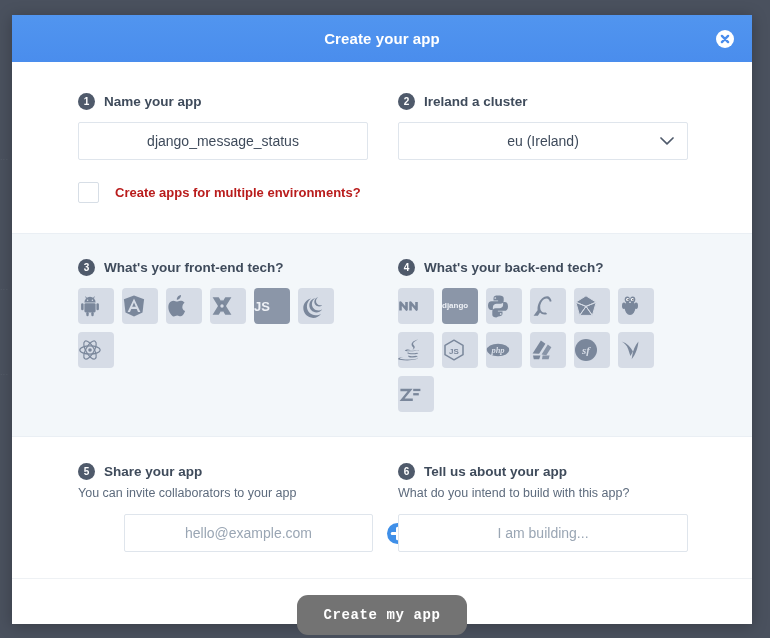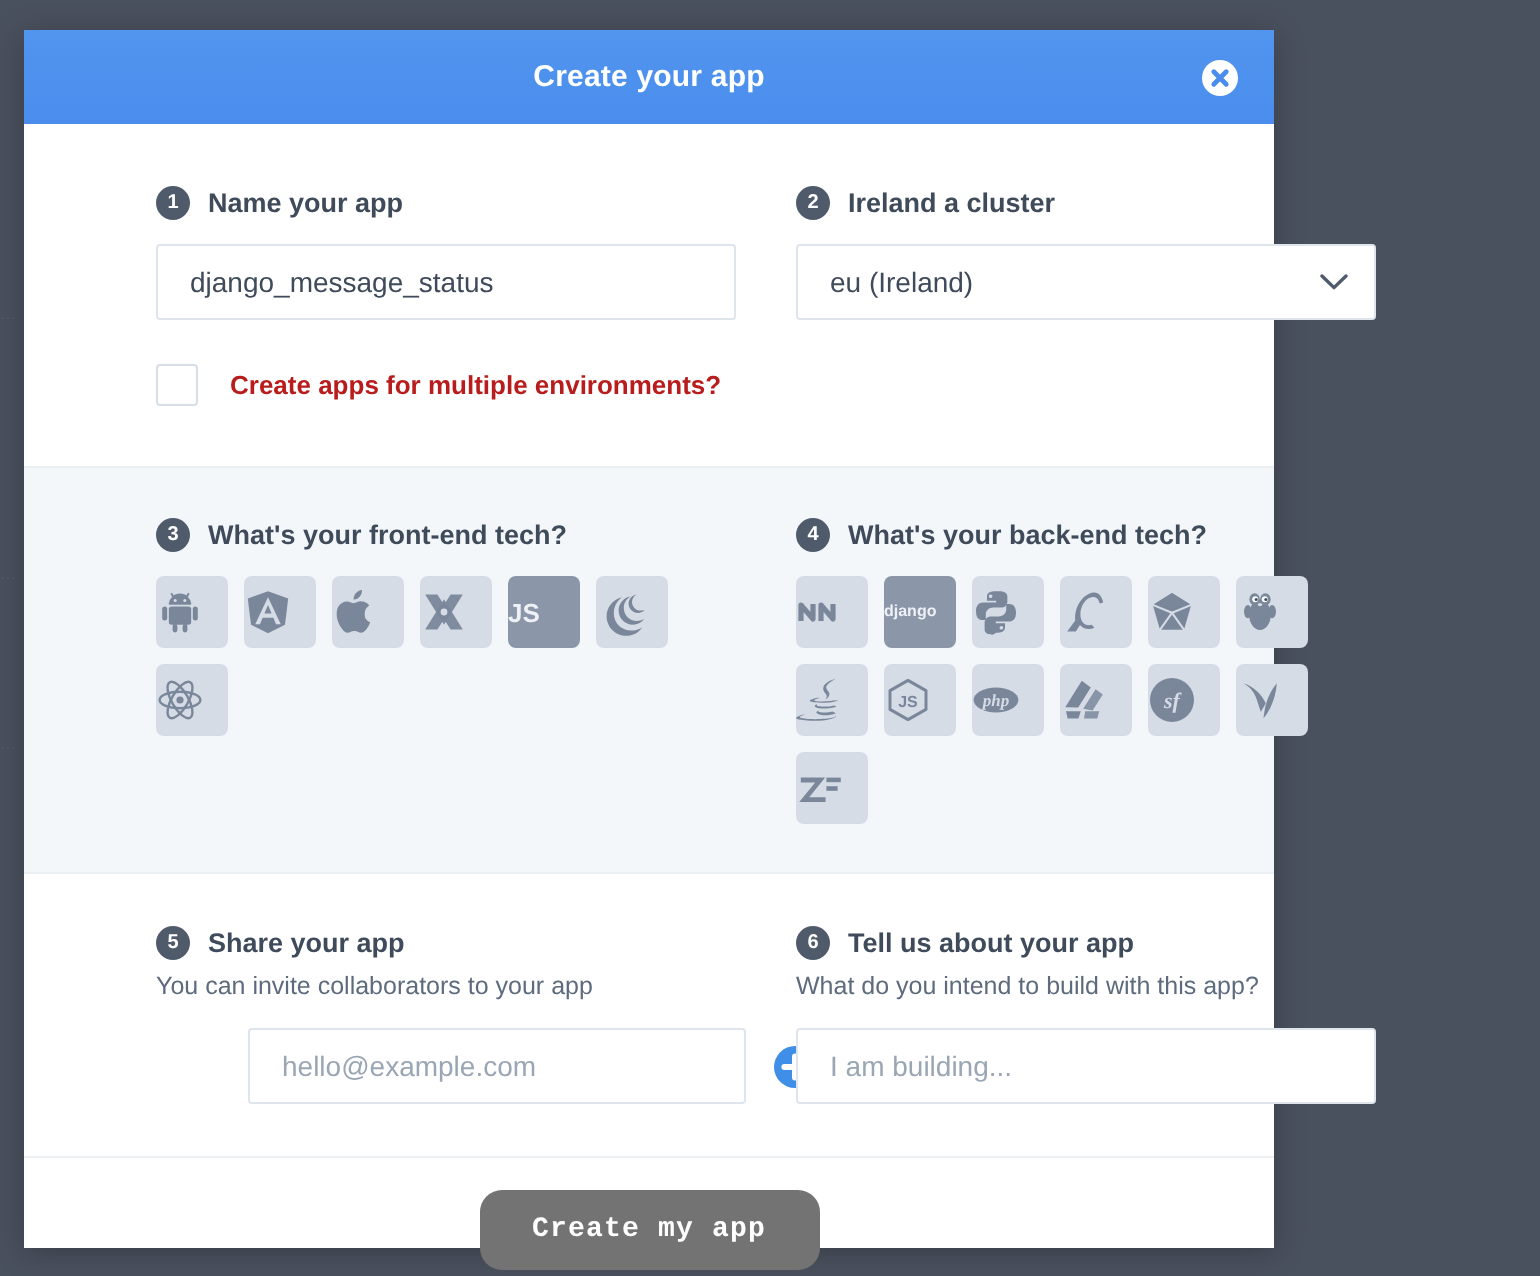--- a/index.html
+++ b/index.html
@@ -25,21 +25,21 @@
     user-select: none;
     white-space: nowrap;
   }
   .bt1 { top: 155px; }
   .bt2 { top: 285px; }
   .bt3 { top: 370px; }
 
   .modal {
     position: absolute;
     left: 12px; top: 15px;
-    width: 625px;
+    width: 740px;
     height: 609px;
     background: #ffffff;
     box-shadow: 0 2px 14px rgba(0,0,0,.25);
     display: flex;
     flex-direction: column;
   }
 
   
   .modal-header {
     position: relative;
@@ -116,20 +116,21 @@
     width: 100%;
     height: 38px;
     border: 1px solid #dfe5ec;
     background: #fff;
     border-radius: 2px;
     padding: 0 16px;
     font-size: 14px;
     color: #3f4b5b;
     font-family: "Liberation Sans", sans-serif;
     outline: none;
+    text-align: center;
   }
   .field::placeholder { color: #9aa6b4; }
 
   .select-wrap { position: relative; }
   .select-wrap .chev {
     position: absolute;
     right: 14px; top: 50%;
     transform: translateY(-50%);
     pointer-events: none;
     line-height: 0;

